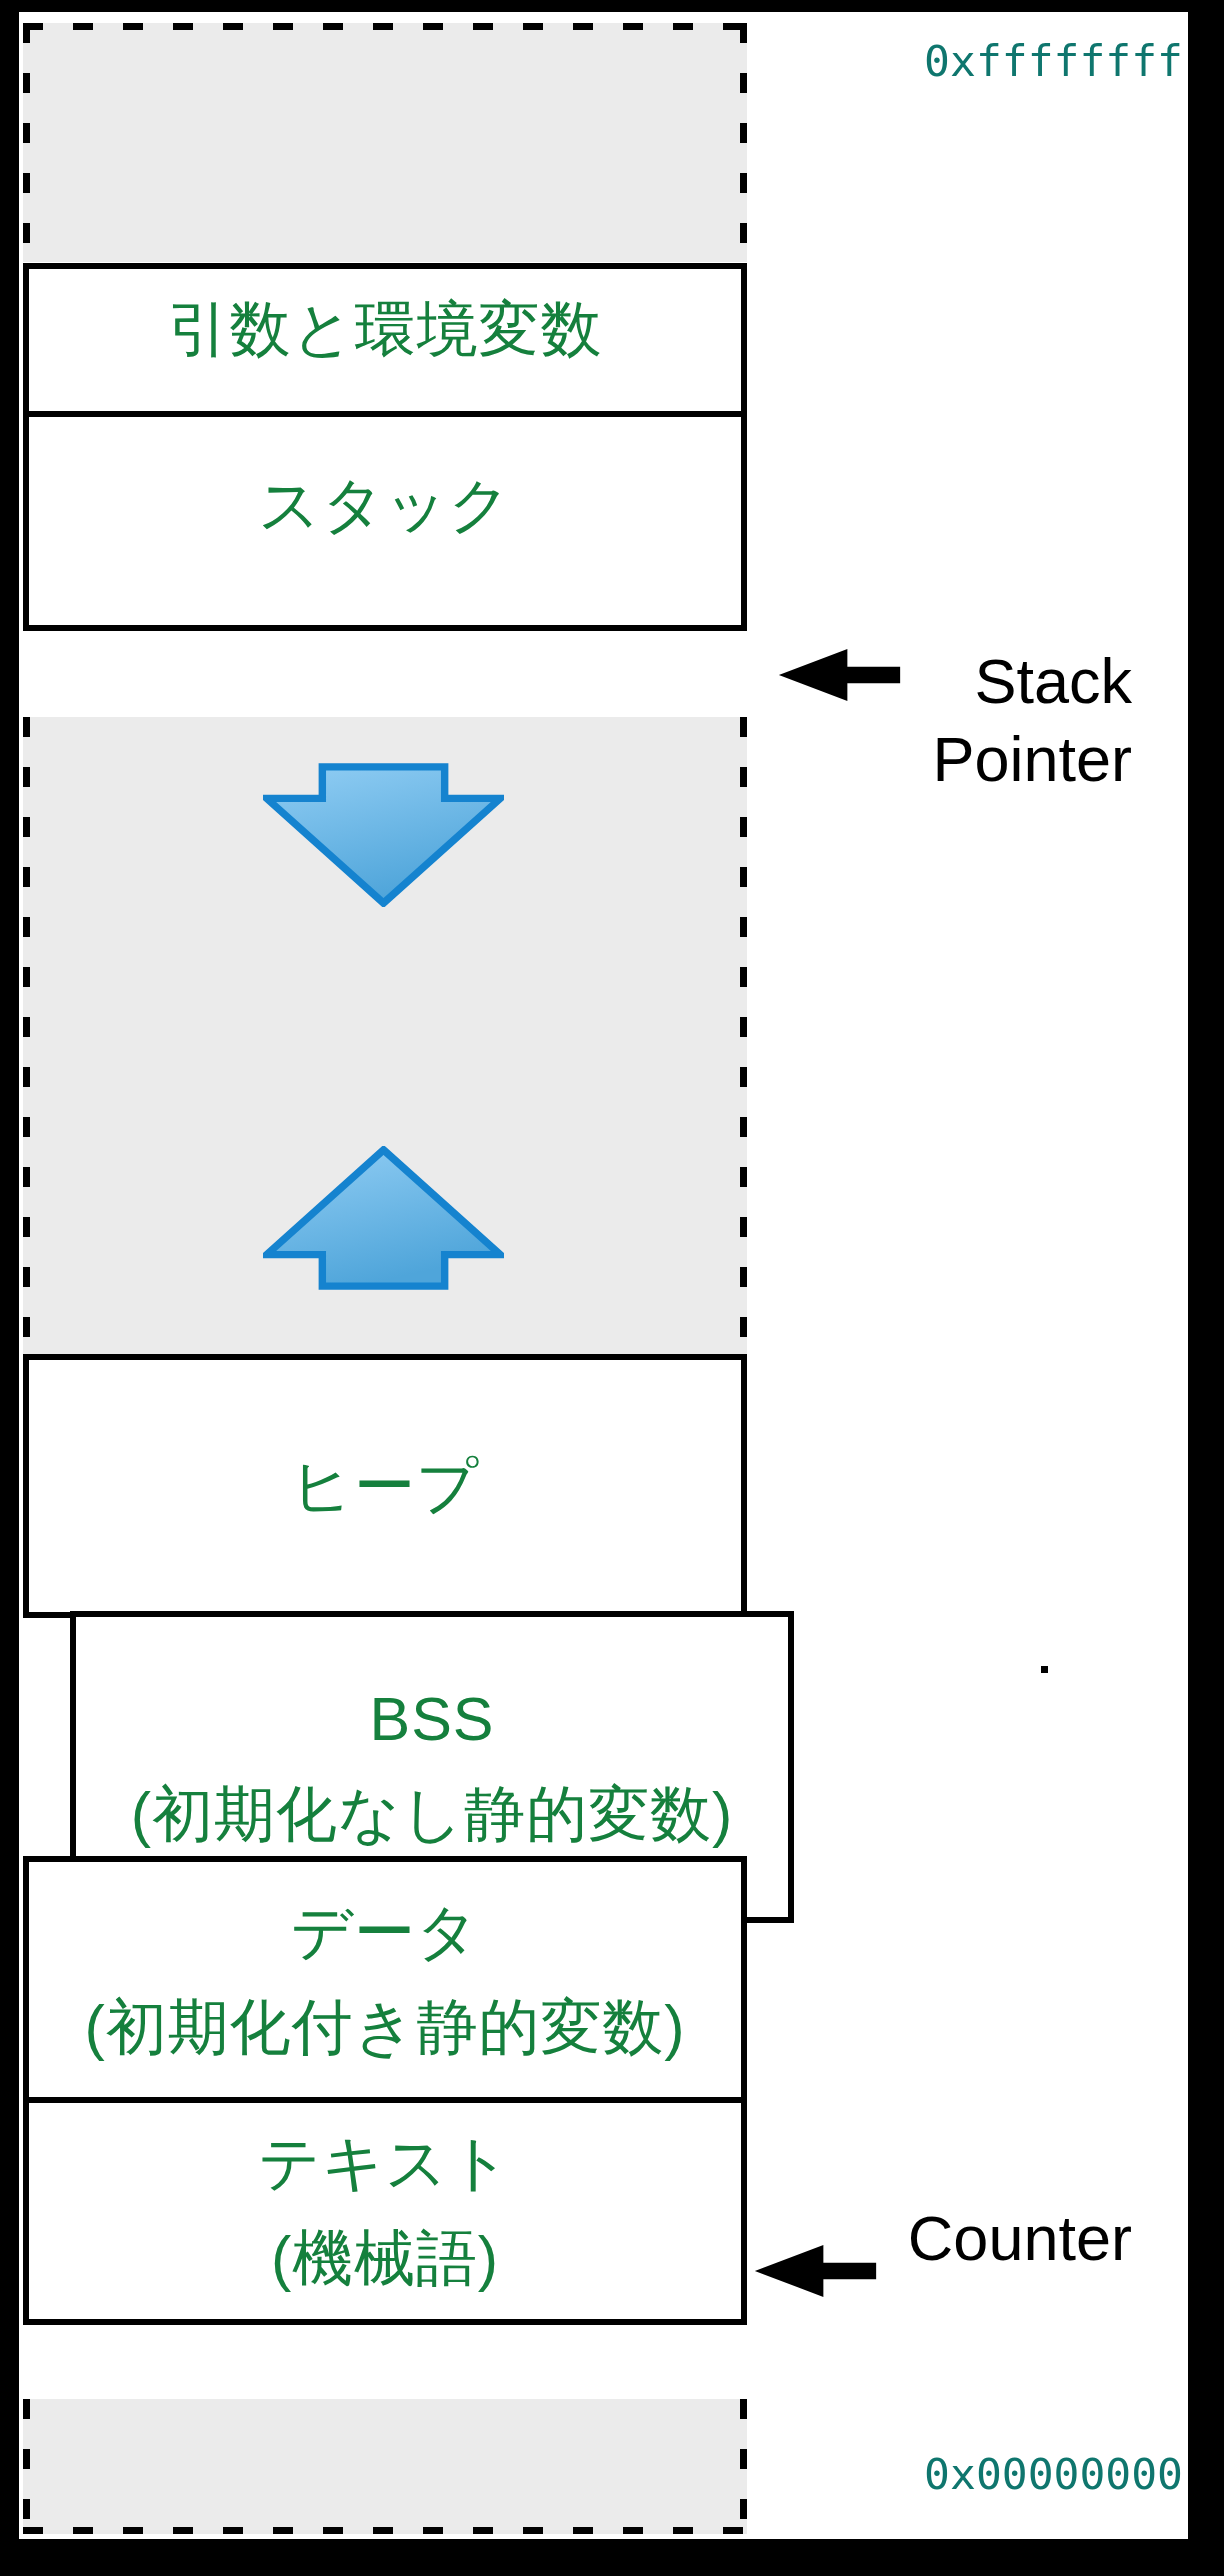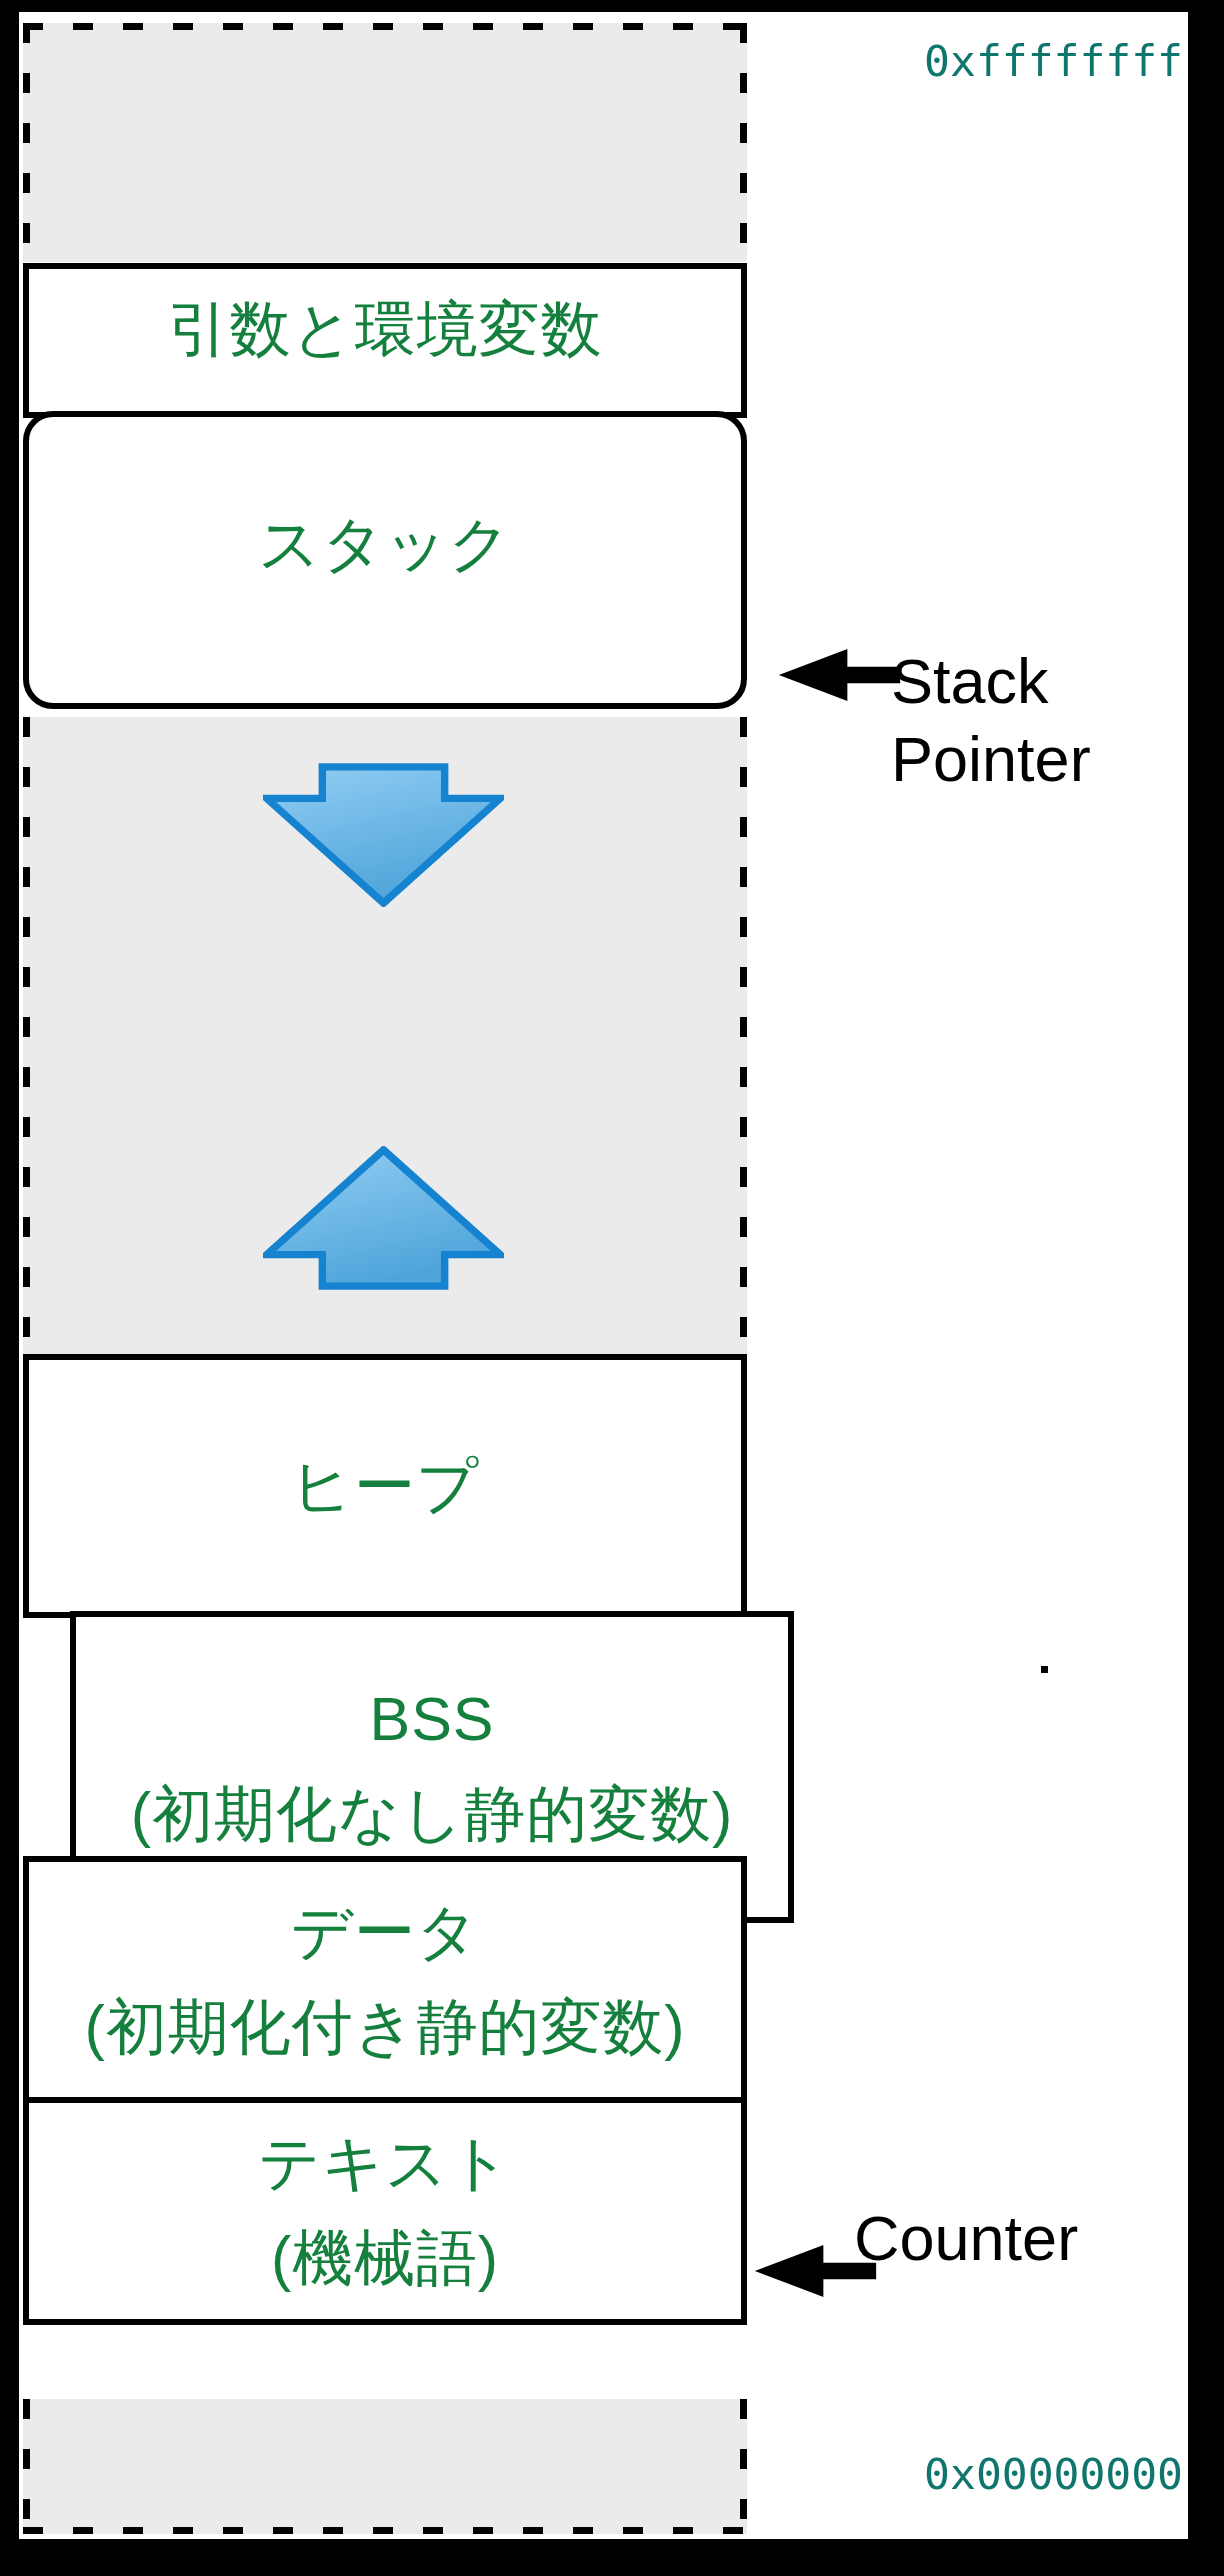--- a/index.html
+++ b/index.html
@@ -29,21 +29,21 @@
 
   
   .membox{
     position:absolute;left:23px;width:724px;
     box-sizing:border-box;border:6.5px solid #000;background:#fff;
     display:flex;flex-direction:column;align-items:center;justify-content:center;
     text-align:center;color:#15803d;
     font-size:61px;line-height:95px;letter-spacing:0.9px;
   }
   .box-args{top:263px;height:155px;padding-bottom:22px;}
-  .box-stack{top:411px;height:298px;padding-bottom:32px;border-radius:30px;}
+  .box-stack{top:411px;height:220px;padding-bottom:32px;}
   .box-heap{top:1354px;height:264px;}
   .box-bss{top:1611px;height:312px;margin-left:47px;}
   .box-data{top:1856px;height:248px;}
   .box-text{top:2097px;height:228px;}
 
   
   .flow-arrow{position:absolute;left:263px;width:241px;height:144px;}
   .flow-arrow.down{top:763px;}
   .flow-arrow.up{top:1146px;}
 
@@ -57,21 +57,21 @@
   .addr{
     position:absolute;left:798px;width:385px;text-align:right;
     font-family:"DejaVu Sans Mono","Liberation Mono",monospace;
     font-size:43px;line-height:71px;color:#0f766e;white-space:nowrap;
   }
   .addr-top{top:26px;}
   .addr-kernel{top:188px;}
   .addr-bottom{top:2439px;}
 
   .ptr-label{
-    position:absolute;text-align:left;color:#000;
+    position:absolute;text-align:right;color:#000;
     font-size:63px;line-height:78px;white-space:nowrap;
   }
   .ptr-label.stack{left:891px;top:642px;width:241px;}
   .ptr-label.program{left:854px;top:2199px;width:278px;}
 
   .stray-dot{position:absolute;left:1041px;top:1666px;width:6.5px;height:7.4px;background:#000;}
 </style>
 </head>
 <body>
 

